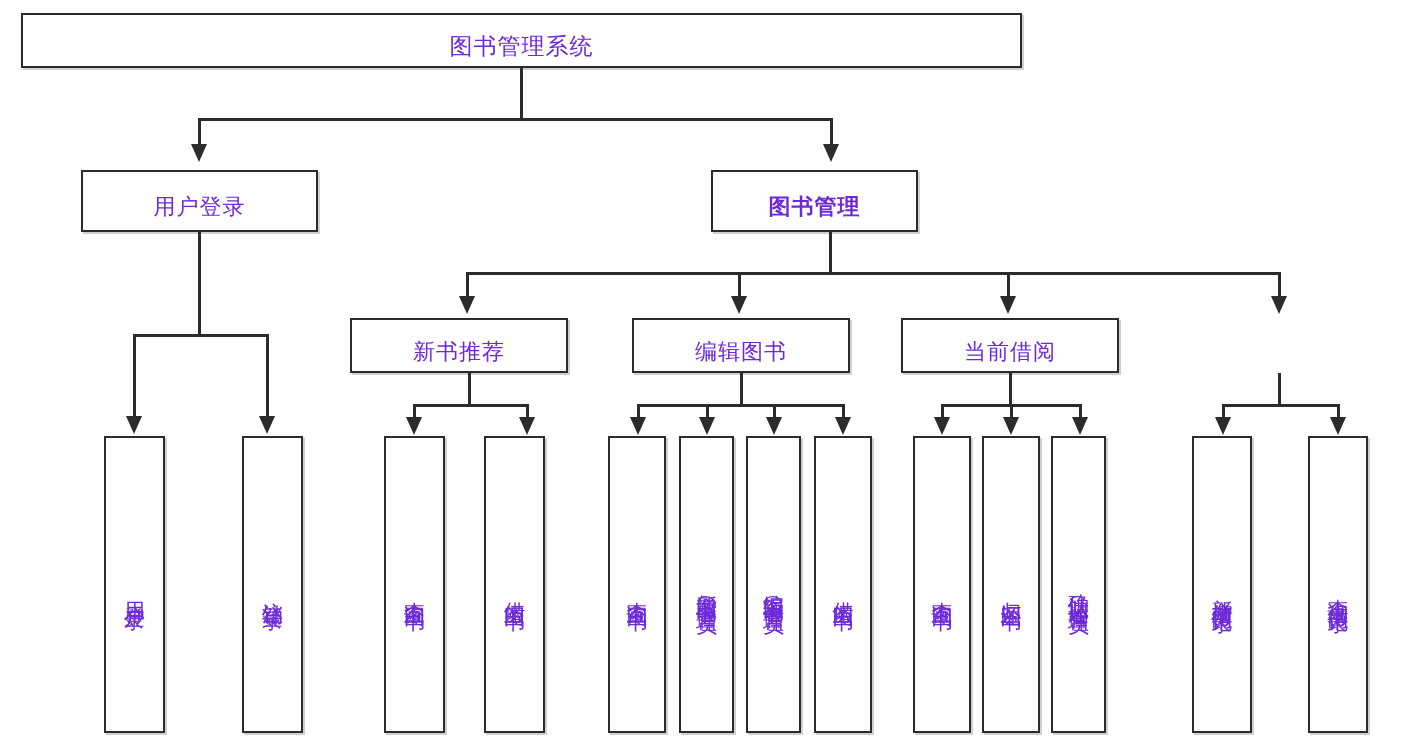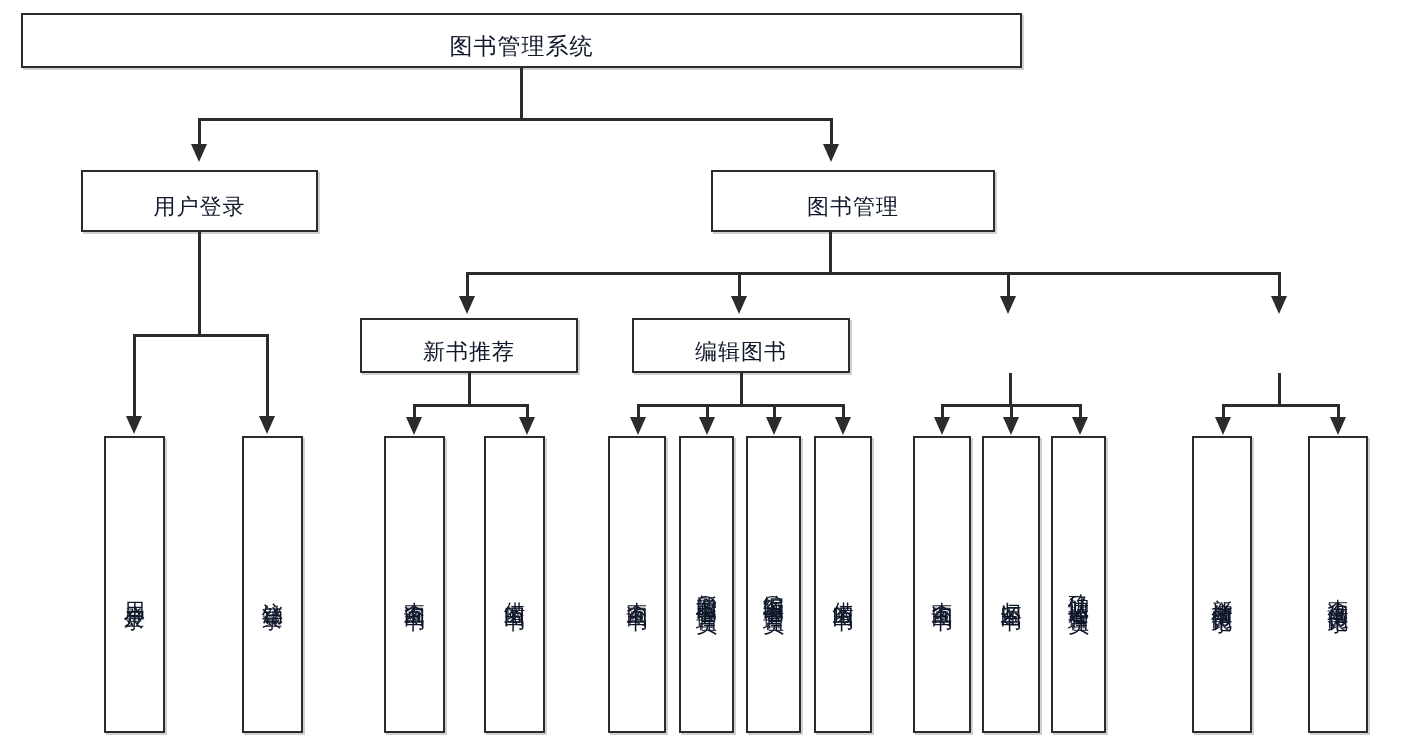--- a/index.html
+++ b/index.html
@@ -22,21 +22,21 @@
     box-sizing: border-box;
     border: 2.5px solid #2b2b2b;
     background: #ffffff;
     display: flex;
     align-items: center;
     justify-content: center;
     box-shadow: 2px 2px 0 rgba(150,150,150,0.45);
   }
   .node .label {
     font-size: 22px;
-    color: #0f172a;
+    color: #6d28d9;
     letter-spacing: 1px;
     line-height: 1.15;
     white-space: nowrap;
     margin-top: 12px;
   }
   .node.vertical .label {
     writing-mode: vertical-rl;
     text-orientation: upright;
     letter-spacing: 3px;
     white-space: nowrap;
@@ -84,21 +84,21 @@
   <div class="connector h" style="left:198px; top:118px; width:635px; height:2.5px;"></div>
   <div class="connector v" style="left:198px; top:118px; width:2.5px; height:28px;"></div>
   <div class="arrow" style="left:191px; top:144px;"></div>
   <div class="connector v" style="left:830px; top:118px; width:2.5px; height:28px;"></div>
   <div class="arrow" style="left:823px; top:144px;"></div>
 
   <div class="node" style="left:81px; top:170px; width:237px; height:62px;">
     <span class="label">用户登录</span>
   </div>
 
-  <div class="node" style="left:711px; top:170px; width:284px; height:62px;">
+  <div class="node" style="left:711px; top:170px; width:207px; height:62px;font-weight:bold;">
     <span class="label">图书管理</span>
   </div>
 
   <div class="connector v" style="left:198px; top:232px; width:2.5px; height:104px;"></div>
   <div class="connector h" style="left:133px; top:334px; width:135px; height:2.5px;"></div>
   <div class="connector v" style="left:133px; top:334px; width:2.5px; height:84px;"></div>
   <div class="arrow" style="left:126px; top:416px;"></div>
   <div class="connector v" style="left:266px; top:334px; width:2.5px; height:84px;"></div>
   <div class="arrow" style="left:259px; top:416px;"></div>
 
@@ -106,25 +106,28 @@
   <div class="connector h" style="left:466px; top:272px; width:814px; height:2.5px;"></div>
   <div class="connector v" style="left:466px; top:272px; width:2.5px; height:26px;"></div>
   <div class="arrow" style="left:459px; top:296px;"></div>
   <div class="connector v" style="left:738px; top:272px; width:2.5px; height:26px;"></div>
   <div class="arrow" style="left:731px; top:296px;"></div>
   <div class="connector v" style="left:1007px; top:272px; width:2.5px; height:26px;"></div>
   <div class="arrow" style="left:1000px; top:296px;"></div>
   <div class="connector v" style="left:1278px; top:272px; width:2.5px; height:26px;"></div>
   <div class="arrow" style="left:1271px; top:296px;"></div>
 
-  <div class="node" style="left:360px; top:318px; width:218px; height:55px;">
+  <div class="node" style="left:350px; top:318px; width:218px; height:55px;">
     <span class="label">新书推荐</span>
   </div>
   <div class="node" style="left:632px; top:318px; width:218px; height:55px;">
     <span class="label">编辑图书</span>
+  </div>
+  <div class="node" style="left:901px; top:318px; width:218px; height:55px;">
+    <span class="label">当前借阅</span>
   </div>
 
   <div class="connector v" style="left:468px; top:373px; width:2.5px; height:33px;"></div>
   <div class="connector h" style="left:413px; top:404px; width:115px; height:2.5px;"></div>
   <div class="connector v" style="left:413px; top:404px; width:2.5px; height:15px;"></div>
   <div class="arrow" style="left:406px; top:417px;"></div>
   <div class="connector v" style="left:526px; top:404px; width:2.5px; height:15px;"></div>
   <div class="arrow" style="left:519px; top:417px;"></div>
 
   <div class="connector v" style="left:740px; top:373px; width:2.5px; height:33px;"></div>

